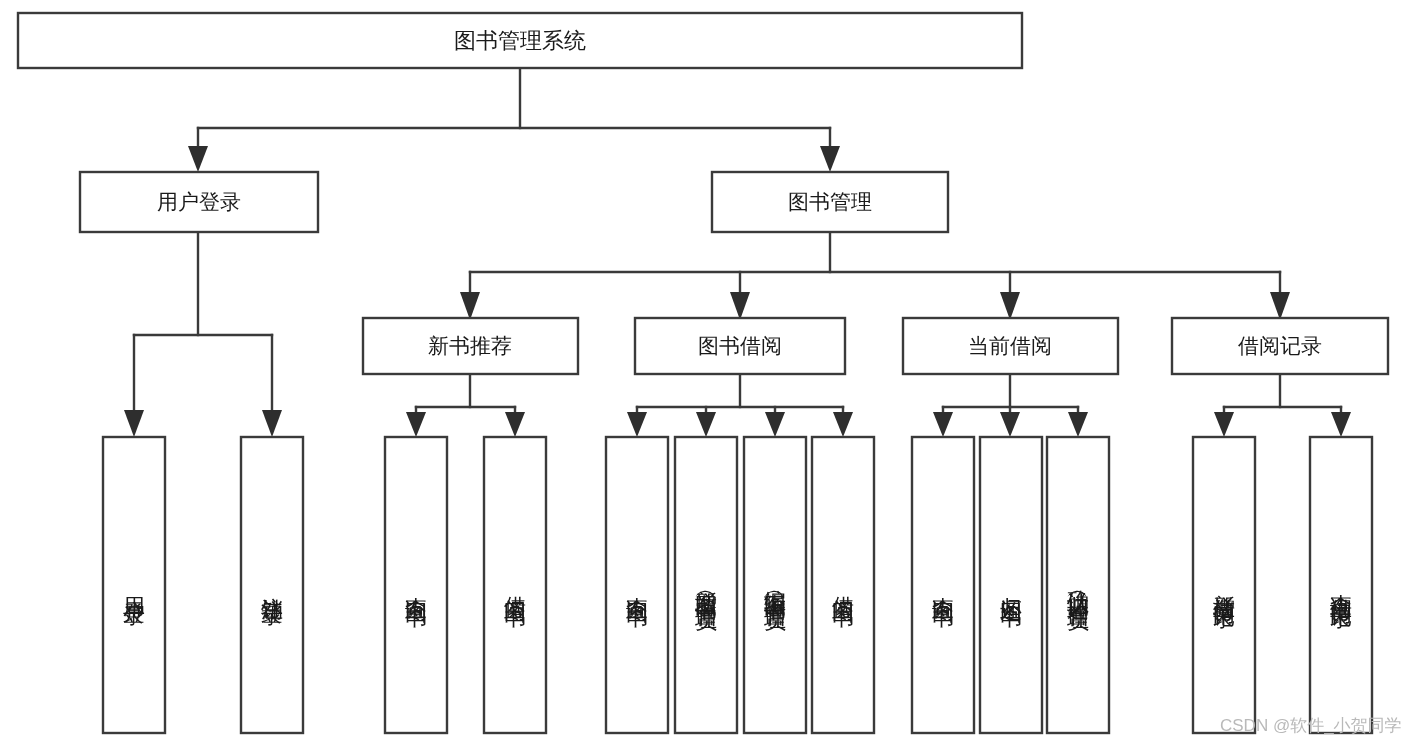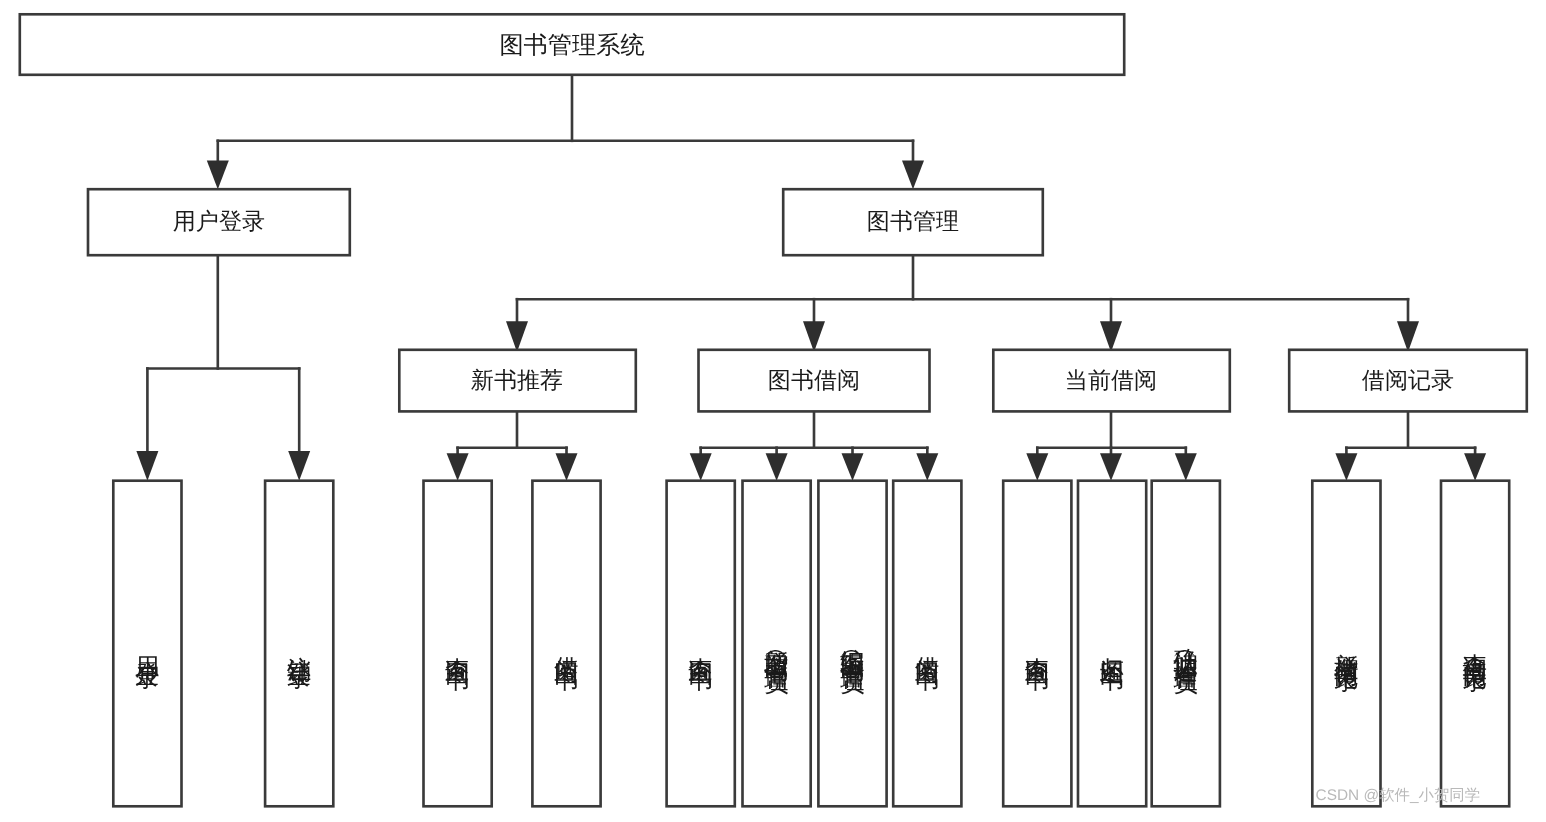--- a/index.html
+++ b/index.html
@@ -64,23 +64,24 @@
     font-size: 22px;
     line-height: 1.08;
     letter-spacing: 3px;
     color: #1a1a1a;
     white-space: nowrap;
     pointer-events: none;
   }
   .watermark {
     position: absolute;
     font-family: "Liberation Sans", "DejaVu Sans", sans-serif;
-    font-size: 14px;
+    font-size: 17px;
     color: #b9b9b9;
     white-space: nowrap;
+    margin-left: 24px;
   }
 </style>
 </head>
 <body>
 
 <div id="diagram-root">
 
   <svg class="diagram-canvas" viewBox="0 0 1405 747">
 
     <g>

